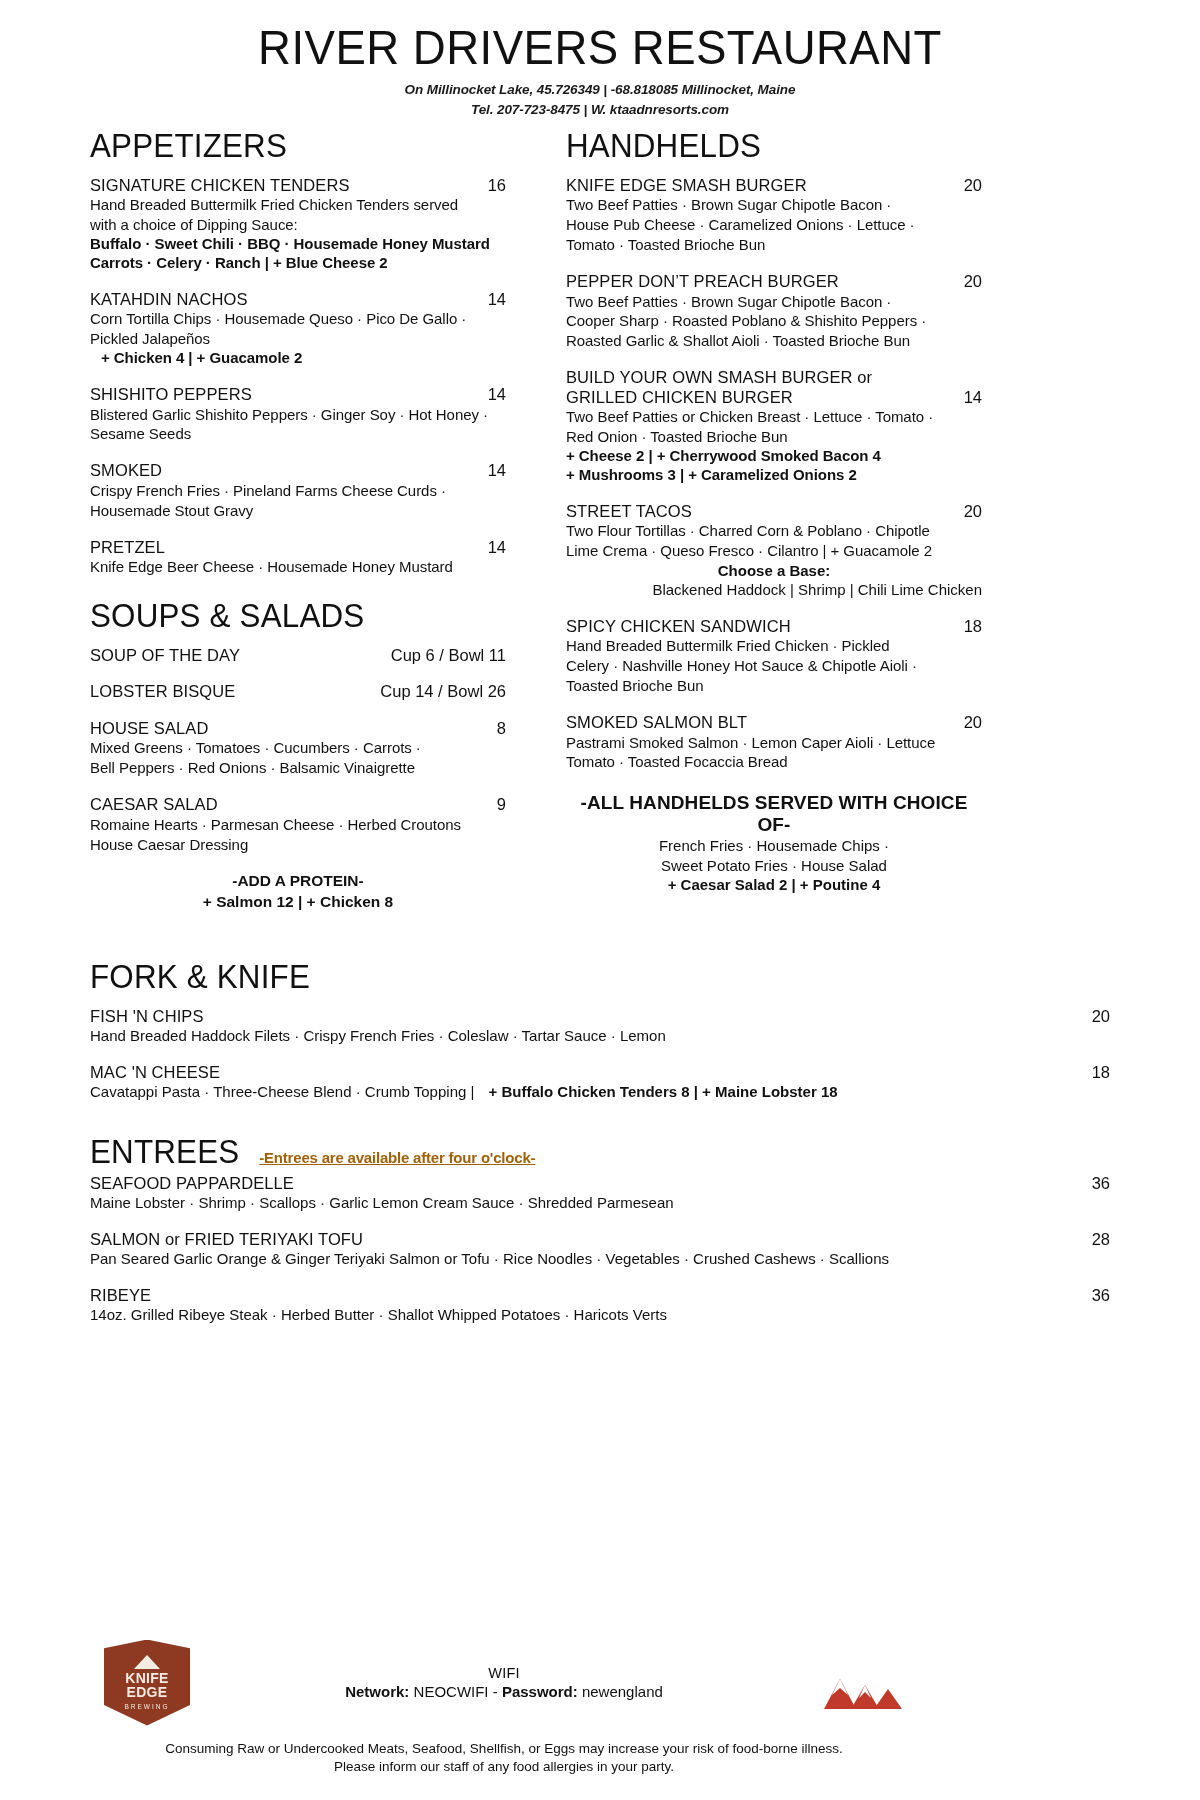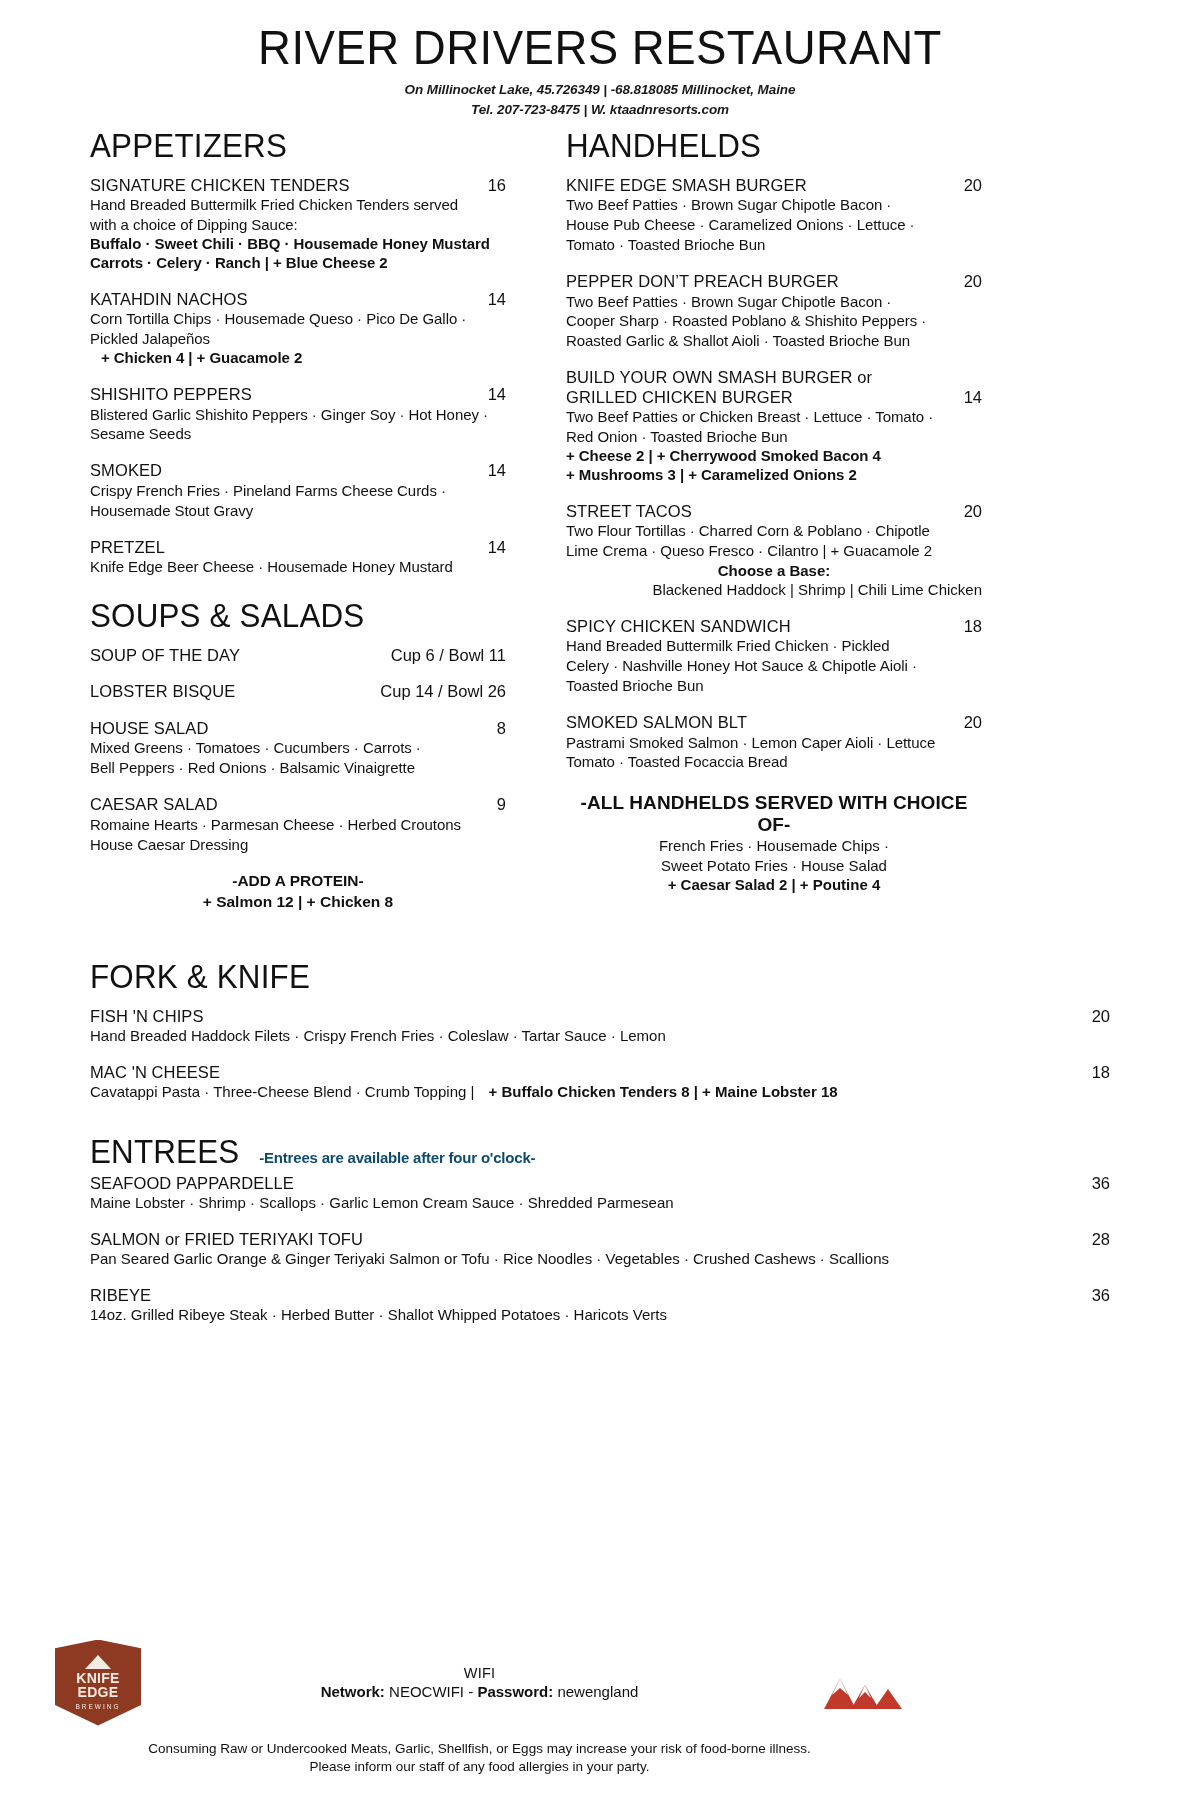--- a/index.html
+++ b/index.html
@@ -184,21 +184,21 @@
 
   .fork-section { margin-top: 48px; }
   .entrees-section { margin-top: 34px; }
 
   
   .footer {
     position: absolute;
     left: 0;
     bottom: 0;
     width: 994px;
-    padding: 0 90px 24px 55px;
+    padding: 0 90px 24px 104px;
   }
   .footer-row {
     display: flex;
     align-items: center;
     justify-content: space-between;
     gap: 20px;
   }
   .wifi-block { text-align: center; flex: 1; }
   .wifi-label {
     font-size: 14.5px;
@@ -458,21 +458,21 @@
         <span class="fw-name">MAC 'N CHEESE</span>
         <span class="fw-price">18</span>
       </div>
       <div class="fw-desc"><span>Cavatappi Pasta · Three-Cheese Blend · Crumb Topping | </span><b>+ Buffalo Chicken Tenders 8 | + Maine Lobster 18</b></div>
     </div>
   </div>
 
   <div class="fullwidth entrees-section">
     <div class="section-title-row">
       <span class="section-title">ENTREES</span>
-      <span class="section-note" style="color: #0c4a6e;">-Entrees are available after four o'clock-</span>
+      <span class="section-note" style="color: #a16207; text-decoration: underline;">-Entrees are available after four o'clock-</span>
     </div>
 
     <div class="fw-item">
       <div class="fw-head">
         <span class="fw-name">SEAFOOD PAPPARDELLE</span>
         <span class="fw-price">36</span>
       </div>
       <div class="fw-desc">Maine Lobster · Shrimp · Scallops · Garlic Lemon Cream Sauce · Shredded Parmesean</div>
     </div>
 
@@ -516,18 +516,18 @@
           <polygon points="33,38 47,14 61,38" fill="#c0392b"></polygon>
           <polygon points="56,38 70,18 84,38" fill="#c0392b"></polygon>
           <polygon points="14,24 22,8 30,24 22,17" fill="#ffffff"></polygon>
           <polygon points="41,27 47,14 53,27 47,21" fill="#ffffff"></polygon>
         </svg>
       </div>
 
     </div>
 
     <div class="disclaimer">
-      <div>Consuming Raw or Undercooked Meats, Garlic, Shellfish, or Eggs may increase your risk of food-borne illness.</div>
+      <div>Consuming Raw or Undercooked Meats, Seafood, Shellfish, or Eggs may increase your risk of food-borne illness.</div>
       <div>Please inform our staff of any food allergies in your party.</div>
     </div>
   </div>
 
 </div>
 
 </body></html>

